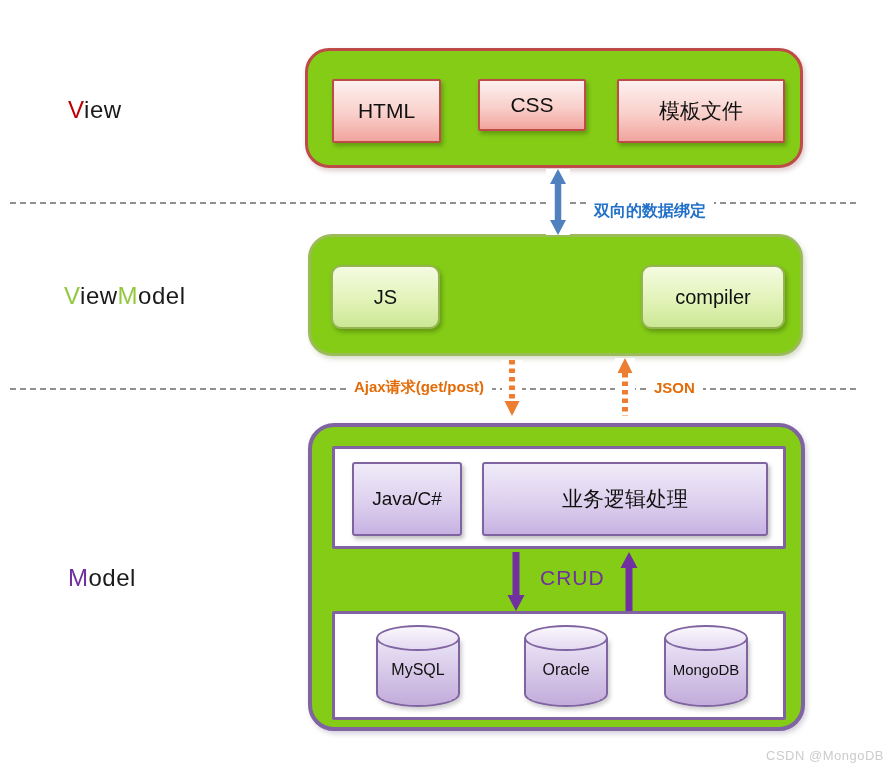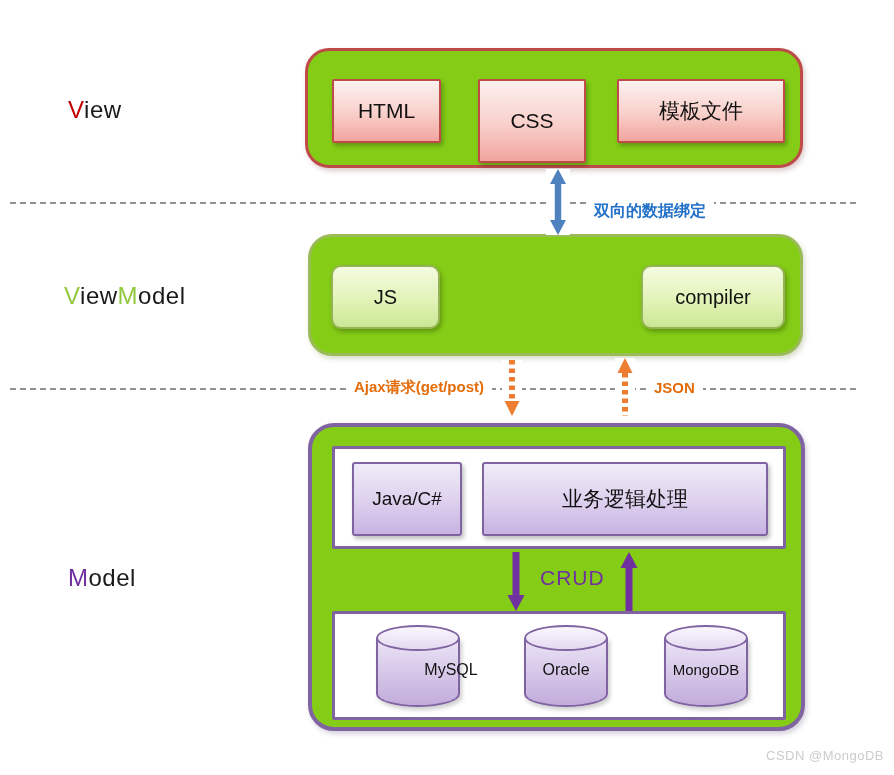--- a/index.html
+++ b/index.html
@@ -53,21 +53,21 @@
 
   <div class="dashed-line" style="top:202px;"></div>
   <div class="dashed-line" style="top:388px;"></div>
 
   <div class="section-label" style="left:68px; top:96px;"><span class="accent-red">V</span><span>iew</span></div>
 
   <div class="round-container container-red">
     <div class="leaf-box box-pink" style="left:24px; top:28px; width:109px; height:64px; font-size:21px;">
         <span>HTML</span>
       </div>
-    <div class="leaf-box box-pink" style="left:170px; top:28px; width:108px; height:84px; font-size:21px;">
+    <div class="leaf-box box-pink" style="left:170px; top:28px; width:108px; height:52px; font-size:21px;">
         <span>CSS</span>
       </div>
     <div class="leaf-box box-pink" style="left:309px; top:28px; width:168px; height:64px; font-size:21px;">
         <span>模板文件</span>
       </div>
   </div>
 
   <svg class="arrow-svg" style="left:546px; top:169px;" width="24" height="66">
     <line x1="12" y1="13" x2="12" y2="53" stroke="#4E81BD" stroke-width="6.5"></line>
     <polygon points="12,0 4,15 20,15" fill="#4E81BD"></polygon>
@@ -118,21 +118,21 @@
     <div class="crud-text" style="left:228px; top:139px;">CRUD</div>
     <svg style="position:absolute; left:307px; top:125px; z-index:4;" width="20" height="59">
       <polygon points="10,0 1.5,16 18.5,16" fill="#7030A0"></polygon>
       <line x1="10" y1="15" x2="10" y2="59" stroke="#7030A0" stroke-width="7"></line>
     </svg>
 
     <div class="inner-frame" style="left:20px; top:184px; width:454px; height:109px;">
       <div class="cyl" style="left:41px; top:11px;">
         <div class="cyl-body"></div>
         <div class="cyl-top"></div>
-        <div class="cyl-label" style="font-size:16px;margin-left:33px;">MySQL</div>
+        <div class="cyl-label" style="font-size:16px;">MySQL</div>
       </div>
       <div class="cyl" style="left:189px; top:11px;">
         <div class="cyl-body"></div>
         <div class="cyl-top"></div>
         <div class="cyl-label" style="font-size:16px;">Oracle</div>
       </div>
       <div class="cyl" style="left:329px; top:11px;">
         <div class="cyl-body"></div>
         <div class="cyl-top"></div>
         <div class="cyl-label" style="font-size:15px;">MongoDB</div>

